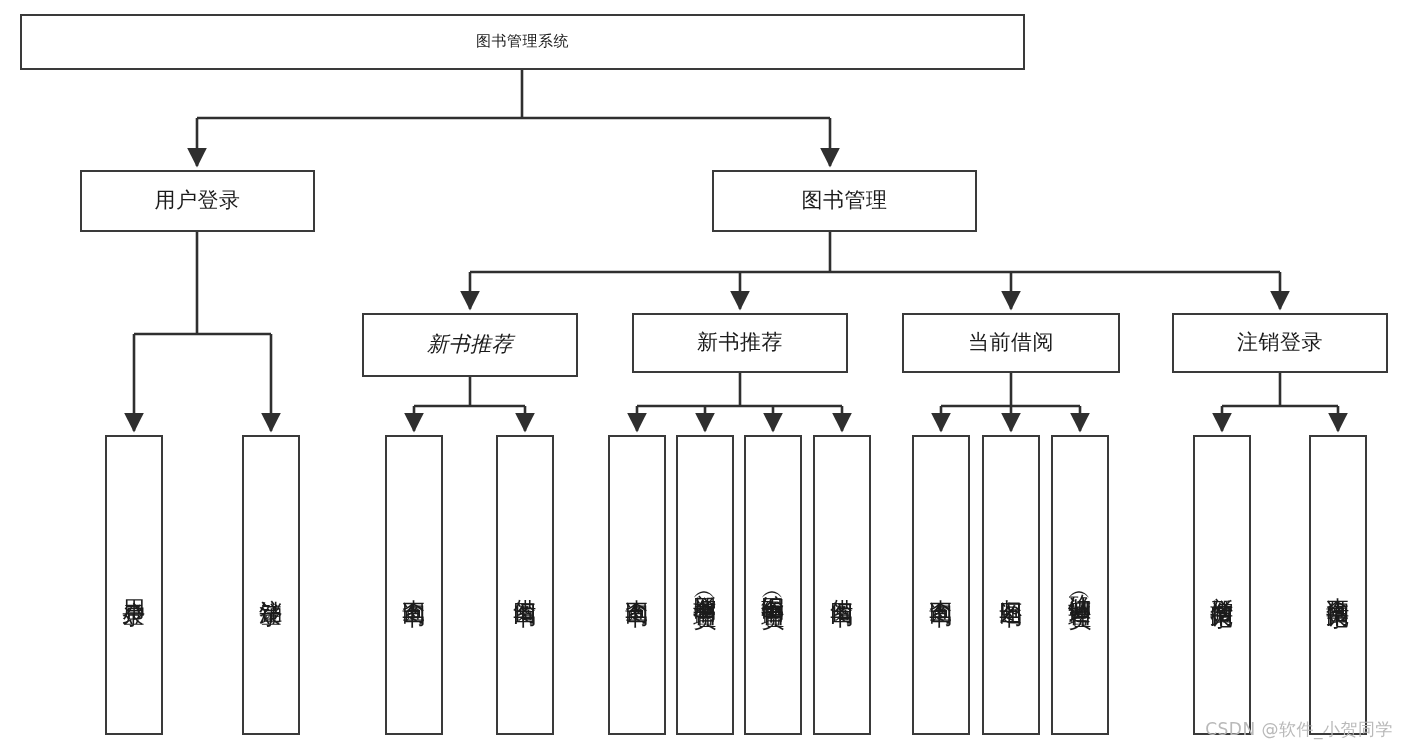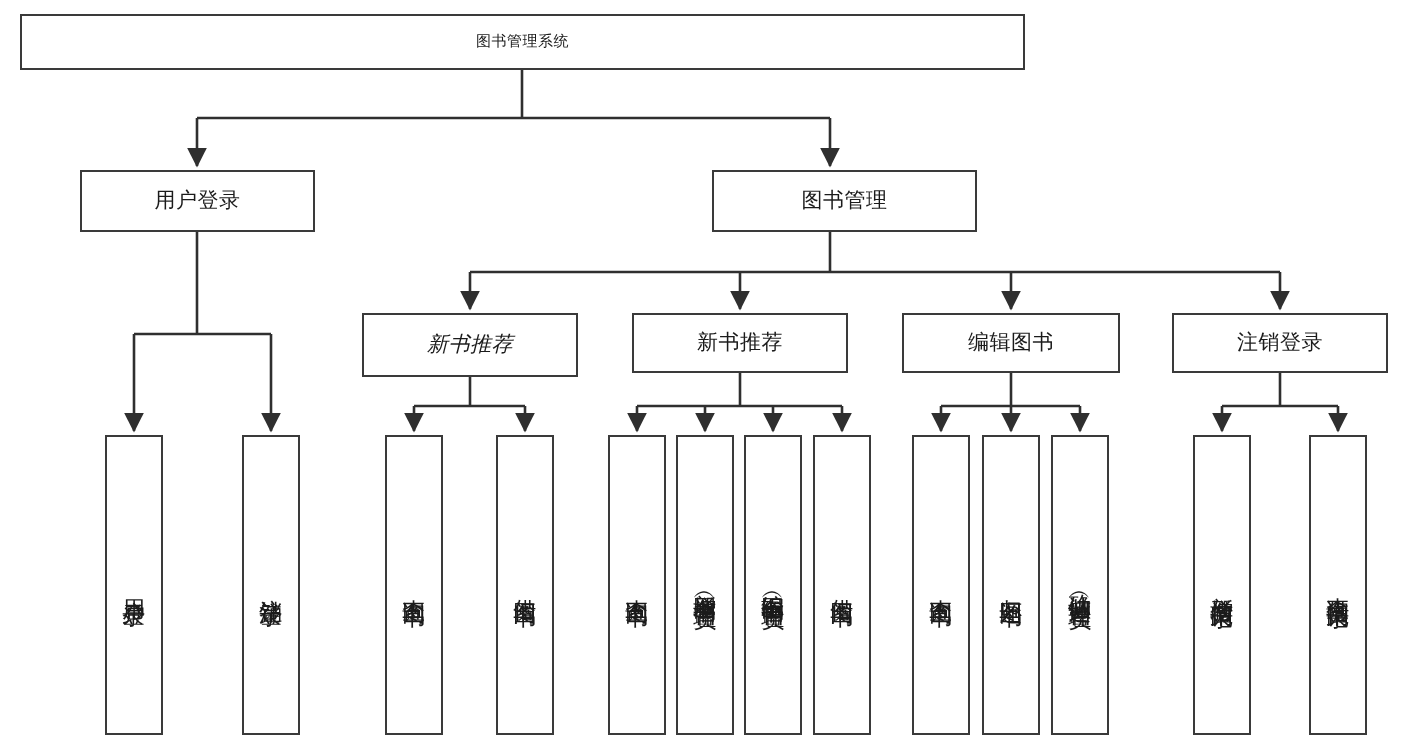--- a/index.html
+++ b/index.html
@@ -143,21 +143,21 @@
     <span class="label">图书管理</span>
   </div>
 
   <div class="node horiz" style="left:362px; top:313px; width:216px; height:64px;font-style:italic;">
     <span class="label">新书推荐</span>
   </div>
   <div class="node horiz" style="left:632px; top:313px; width:216px; height:60px;">
     <span class="label">新书推荐</span>
   </div>
   <div class="node horiz" style="left:902px; top:313px; width:218px; height:60px;">
-    <span class="label">编辑图书</span>
+    <span class="label">当前借阅</span>
   </div>
   <div class="node horiz" style="left:1172px; top:313px; width:216px; height:60px;">
     <span class="label">注销登录</span>
   </div>
 
   <div class="node vert" style="left:105px; top:435px; width:58px; height:300px;">
     <span class="label">用户登录</span>
   </div>
   <div class="node vert" style="left:242px; top:435px; width:58px; height:300px;">
     <span class="label">注销登录</span>
@@ -193,13 +193,14 @@
     <span class="label">确认归还（管理员）</span>
   </div>
 
   <div class="node vert" style="left:1193px; top:435px; width:58px; height:300px;">
     <span class="label">新增借阅记录</span>
   </div>
   <div class="node vert" style="left:1309px; top:435px; width:58px; height:300px;">
     <span class="label">查询借阅记录</span>
   </div>
 
+  <div class="watermark">CSDN @软件_小贺同学</div>
 </div>
 
 </body></html>

